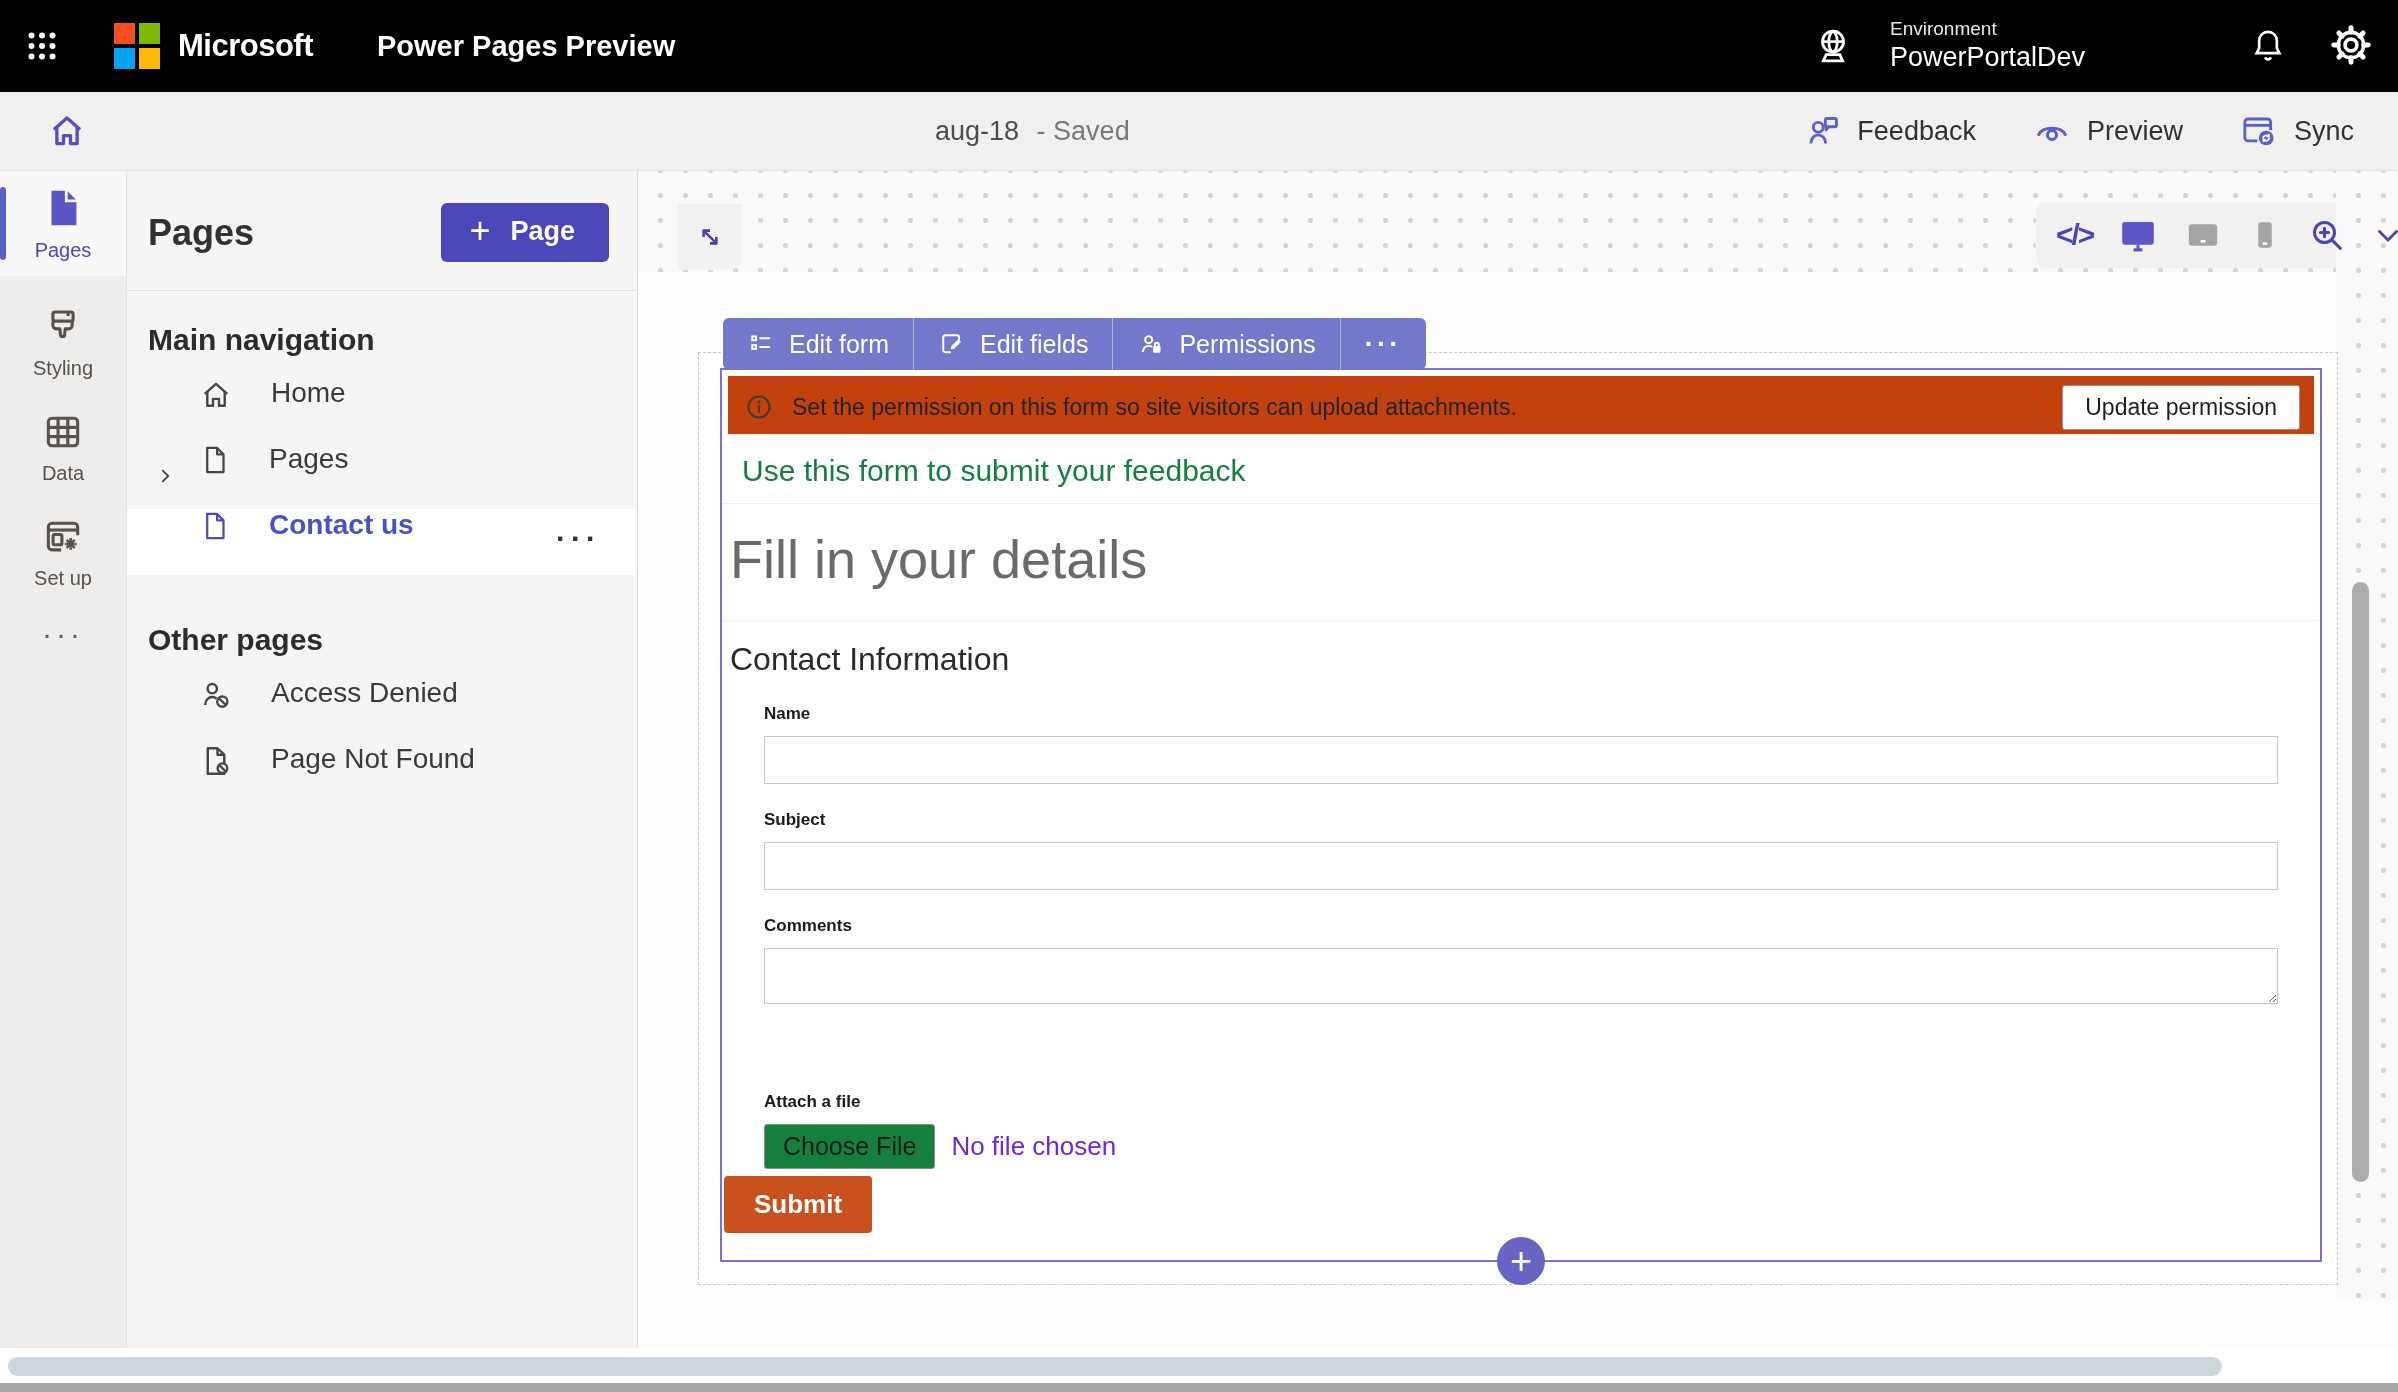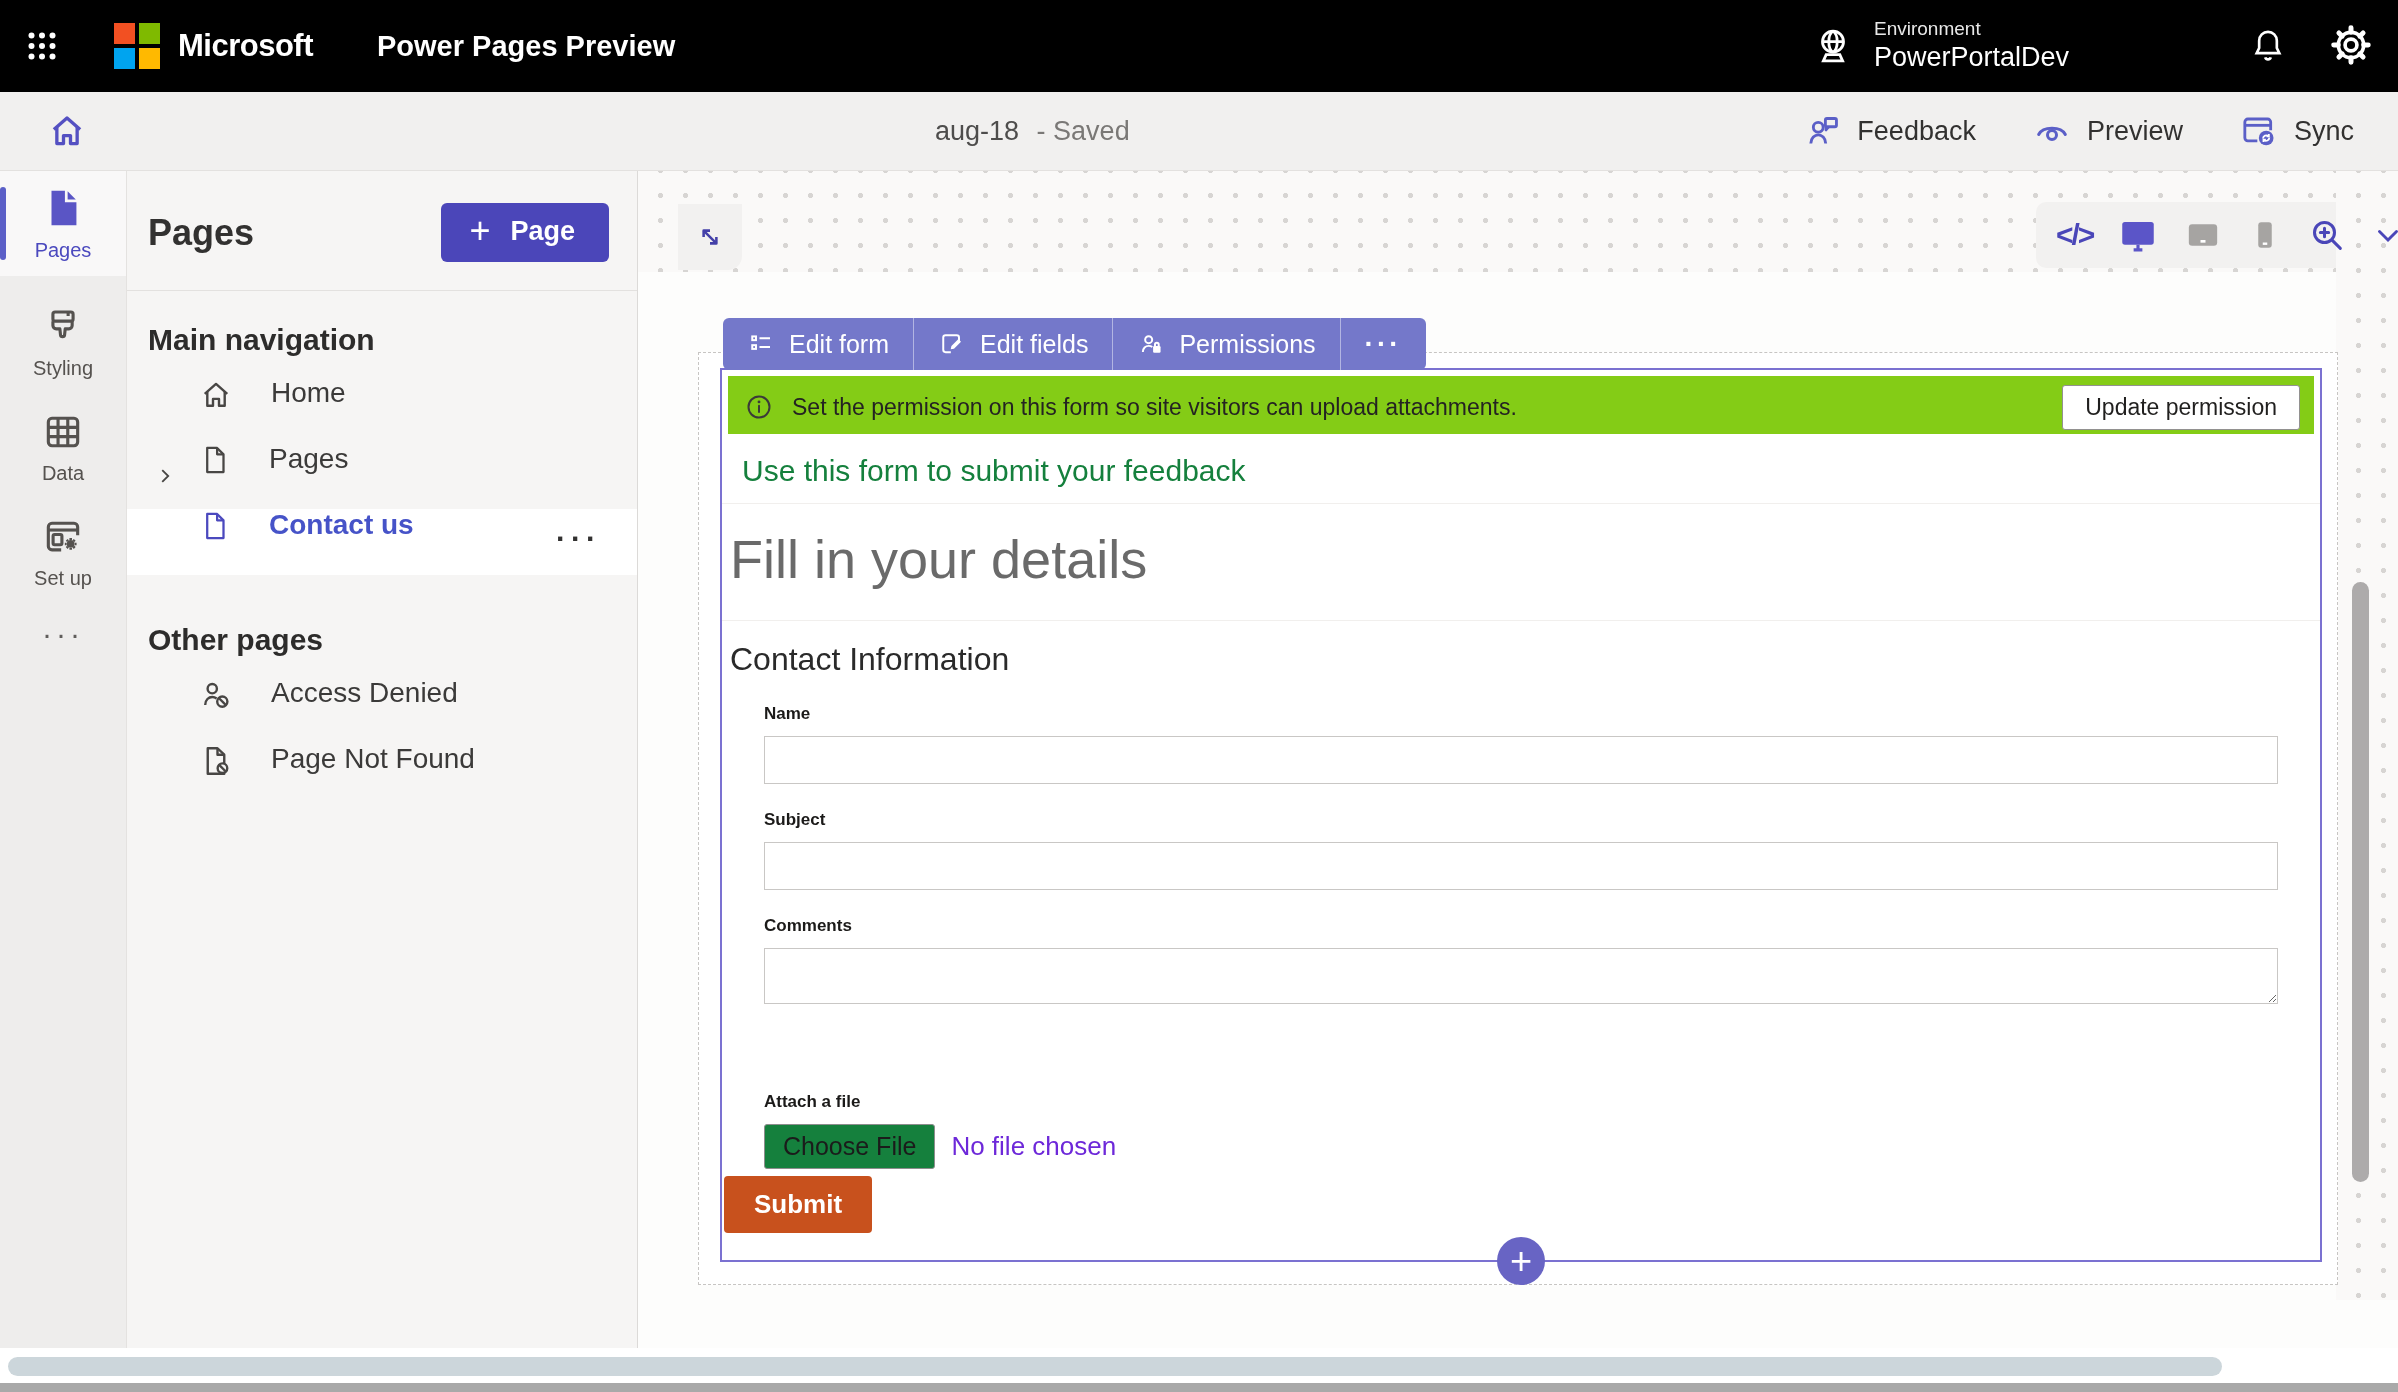--- a/index.html
+++ b/index.html
@@ -11,21 +11,21 @@
   svg { display:block; }
 
   
   .topbar { position:absolute; top:0; left:0; right:0; height:92px; background:#000; color:#fff; display:flex; align-items:center; }
   .waffle { width:84px; height:92px; display:grid; place-items:center; cursor:pointer; }
   .ms-squares { width:46px; height:46px; margin-left:30px; display:grid; grid-template-columns:1fr 1fr; grid-template-rows:1fr 1fr; gap:4px; }
   .ms-squares i { display:block; }
   .sq1{background:#f25022}.sq2{background:#7fba00}.sq3{background:#00a4ef}.sq4{background:#ffb900}
   .brand { font-size:31px; font-weight:700; margin-left:18px; letter-spacing:-0.5px; }
   .product { font-size:29px; font-weight:600; margin-left:64px; }
-  .env { position:absolute; left:1812px; top:0; height:92px; display:flex; align-items:center; gap:20px; cursor:pointer; }
+  .env { position:absolute; left:1812px; top:0; height:92px; display:flex; align-items:center; gap:36px; cursor:pointer; }
   .env-text { display:flex; flex-direction:column; line-height:1.25; }
   .env-label { font-size:19px; color:#e8e8e8; }
   .env-name { font-size:27px; color:#fff; }
   .bell-btn { position:absolute; left:2248px; top:24px; cursor:pointer; }
   .gear-btn { position:absolute; left:2328px; top:22px; cursor:pointer; }
 
   
   .cmdbar { position:absolute; top:92px; left:0; right:0; height:79px; background:#f1f0ef; border-bottom:1px solid #e3e1df; }
   .home-btn { position:absolute; left:46px; top:18px; cursor:pointer; color:#5450c2; }
   .doc-title { position:absolute; left:935px; top:24px; font-size:27px; white-space:nowrap; }
@@ -75,21 +75,21 @@
   .vp-zoom, .vp-chev { color:#4a46b8; }
 
   .page { position:absolute; left:60px; top:181px; width:1640px; height:933px; border:1px dashed #c7c5c3; background:#fff; }
 
   .fig-toolbar { position:absolute; left:85px; top:147px; height:52px; display:flex; align-items:stretch; background:#7478ca; border-radius:6px; color:#fff; z-index:5; overflow:hidden; }
   .fig-tab { display:flex; align-items:center; gap:14px; padding:0 24px; font-size:25px; cursor:pointer; white-space:nowrap; }
   .fig-tab + .fig-tab { border-left:1px solid rgba(255,255,255,0.45); }
   .fig-tab .more { font-size:28px; font-weight:700; letter-spacing:3px; }
 
   .form-box { position:absolute; left:82px; top:197px; width:1602px; height:894px; border:2px solid #7b71d1; background:#fff; z-index:2; }
-  .banner { margin:6px; height:58px; background:#84cc16; display:flex; align-items:center; gap:18px; padding:4px 14px 0 16px; }
+  .banner { margin:6px; height:58px; background:#c2410c; display:flex; align-items:center; gap:18px; padding:4px 14px 0 16px; }
   .banner .ic { color:#3b3a39; flex:none; }
   .banner-msg { font-size:23px; color:#242322; }
   .banner-action { margin-left:auto; background:#fff; border:1px solid #929190; border-radius:3px; padding:8px 22px; font-size:23px; color:#201f1e; cursor:pointer; white-space:nowrap; }
   .intro { font-size:30px; color:#15803d; padding:14px 20px 15px; border-bottom:1px solid #f1efed; }
   .big-heading { font-size:54px; font-weight:400; color:#6a6a6a; padding:24px 8px 30px; border-bottom:1px solid #f1efed; }
   .section-heading { font-size:32px; color:#2a2a2a; padding:20px 8px 0; }
   .fields { padding:0 42px; }
   .field { margin-top:26px; }
   .field-label { display:block; font-size:17px; font-weight:700; color:#1b1a19; margin-bottom:12px; }
   .text-input { width:100%; height:48px; border:1px solid #c9c7c5; background:#fff; font-size:24px; padding:0 10px; font-family:inherit; }

